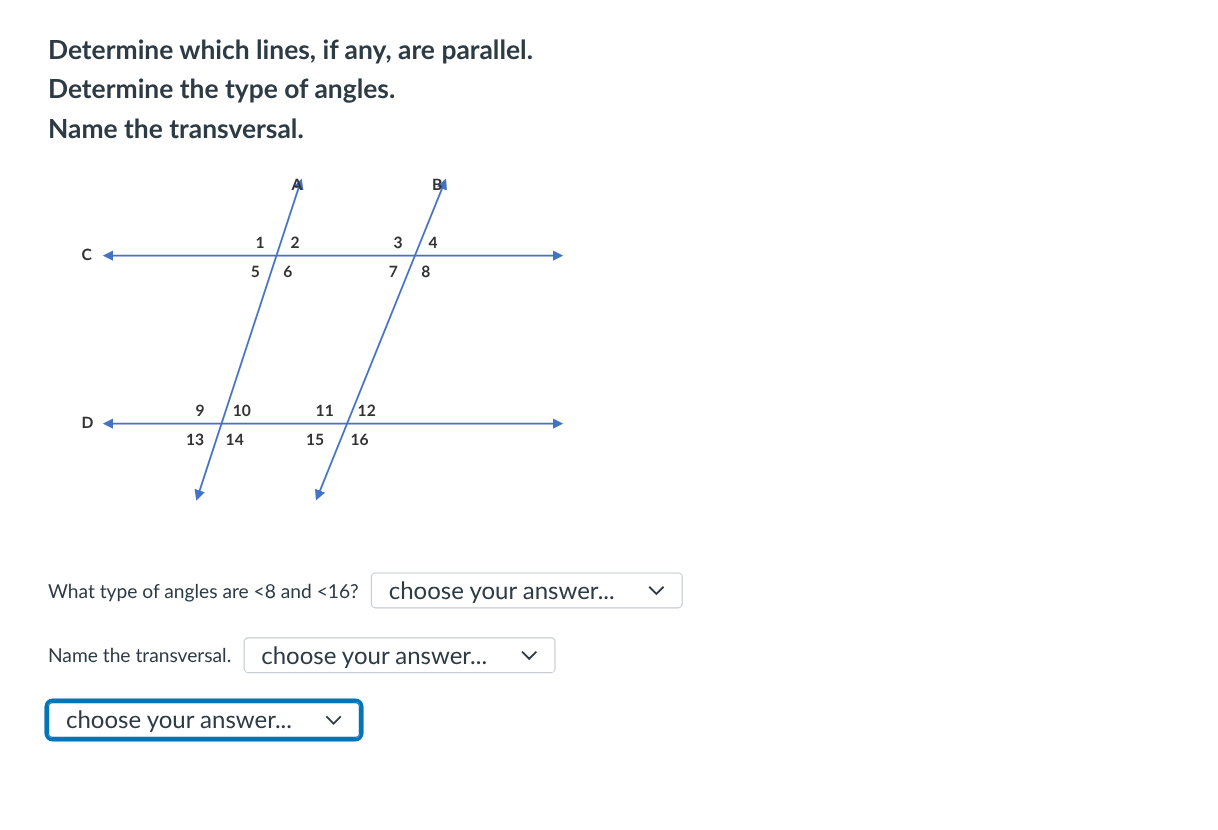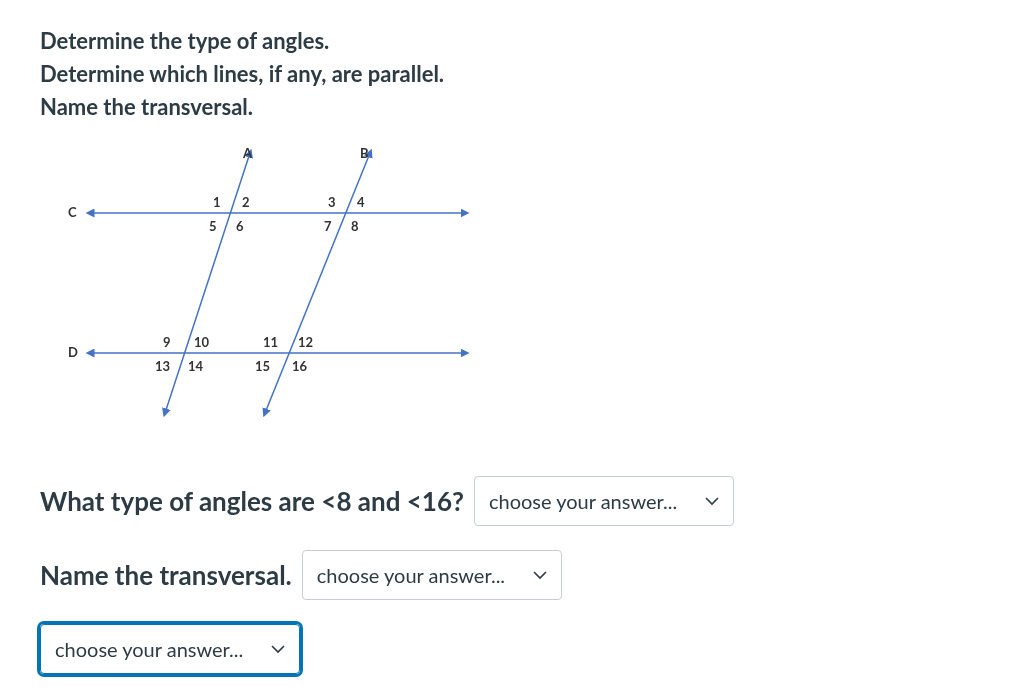--- a/index.html
+++ b/index.html
@@ -25,31 +25,31 @@
     margin-top: 20px;
   }
   .qrow {
     display: flex;
     align-items: center;
     flex-wrap: wrap;
     margin-bottom: 24px;
     gap: 10px;
   }
   .qtext {
-    font-size: 26px;
-    font-weight: 700;
+    font-size: 16px;
+    font-weight: 400;
     color: #2d3b45;
   }
   .dropdown {
     display: inline-flex;
     align-items: center;
     justify-content: space-between;
     border: 1px solid #c7cdd1;
     border-radius: 4px;
-    padding: 12px 14px;
+    padding: 2px 14px;
     font-size: 20px;
     color: #2d3b45;
     background: #fff;
     cursor: pointer;
     min-width: 260px;
     font-weight: 400;
   }
   .dropdown.focused {
     outline: 3px solid #0374b5;
     outline-offset: 0;
@@ -60,22 +60,22 @@
     width: 14px;
     height: 14px;
     flex-shrink: 0;
   }
   .chev svg { display: block; }
 </style>
 </head>
 <body>
 
 <div class="instructions">
+  <div>Determine which lines, if any, are parallel.</div>
   <div>Determine the type of angles.</div>
-  <div>Determine which lines, if any, are parallel.</div>
   <div>Name the transversal.</div>
 </div>
 
 <div class="diagram">
   <svg width="420" height="290" viewBox="0 0 420 290">
     <defs>
       <marker id="arr" viewBox="0 0 10 10" refX="5" refY="5" markerWidth="6" markerHeight="6" orient="auto-start-reverse">
         <path d="M 0 0 L 10 5 L 0 10 z" fill="#4472c4"></path>
       </marker>
     </defs>

